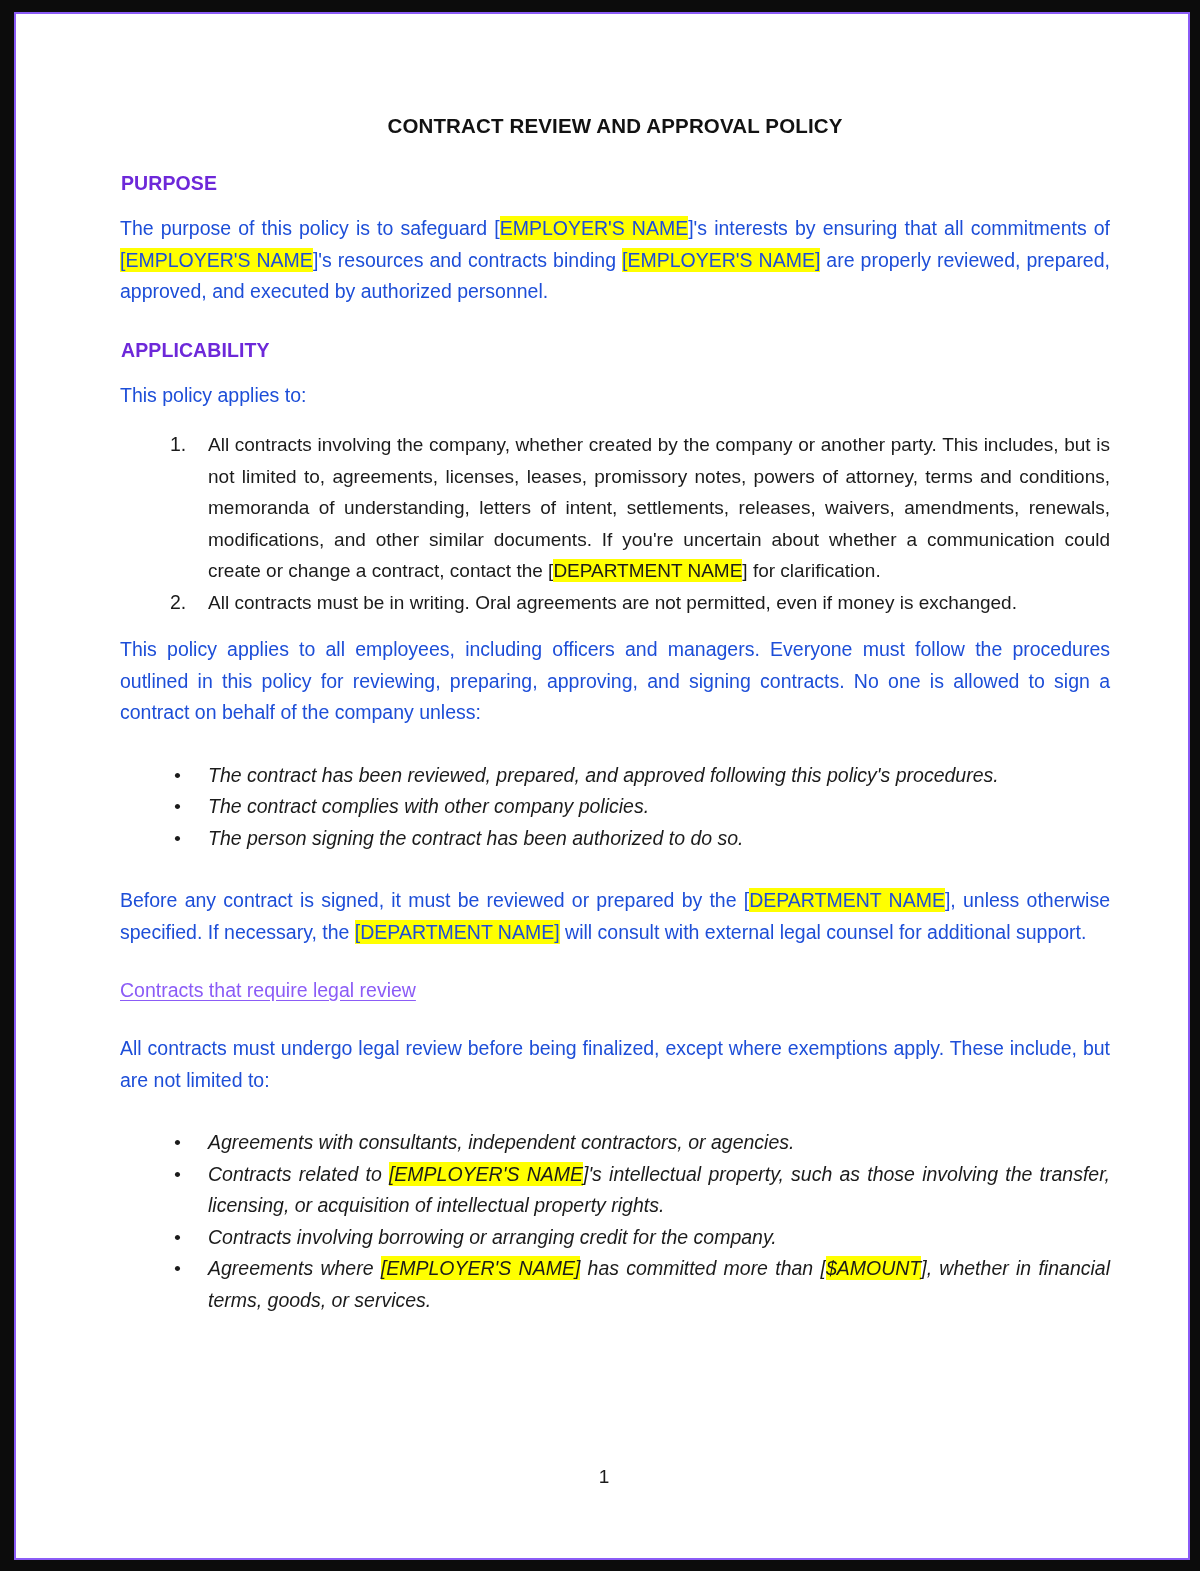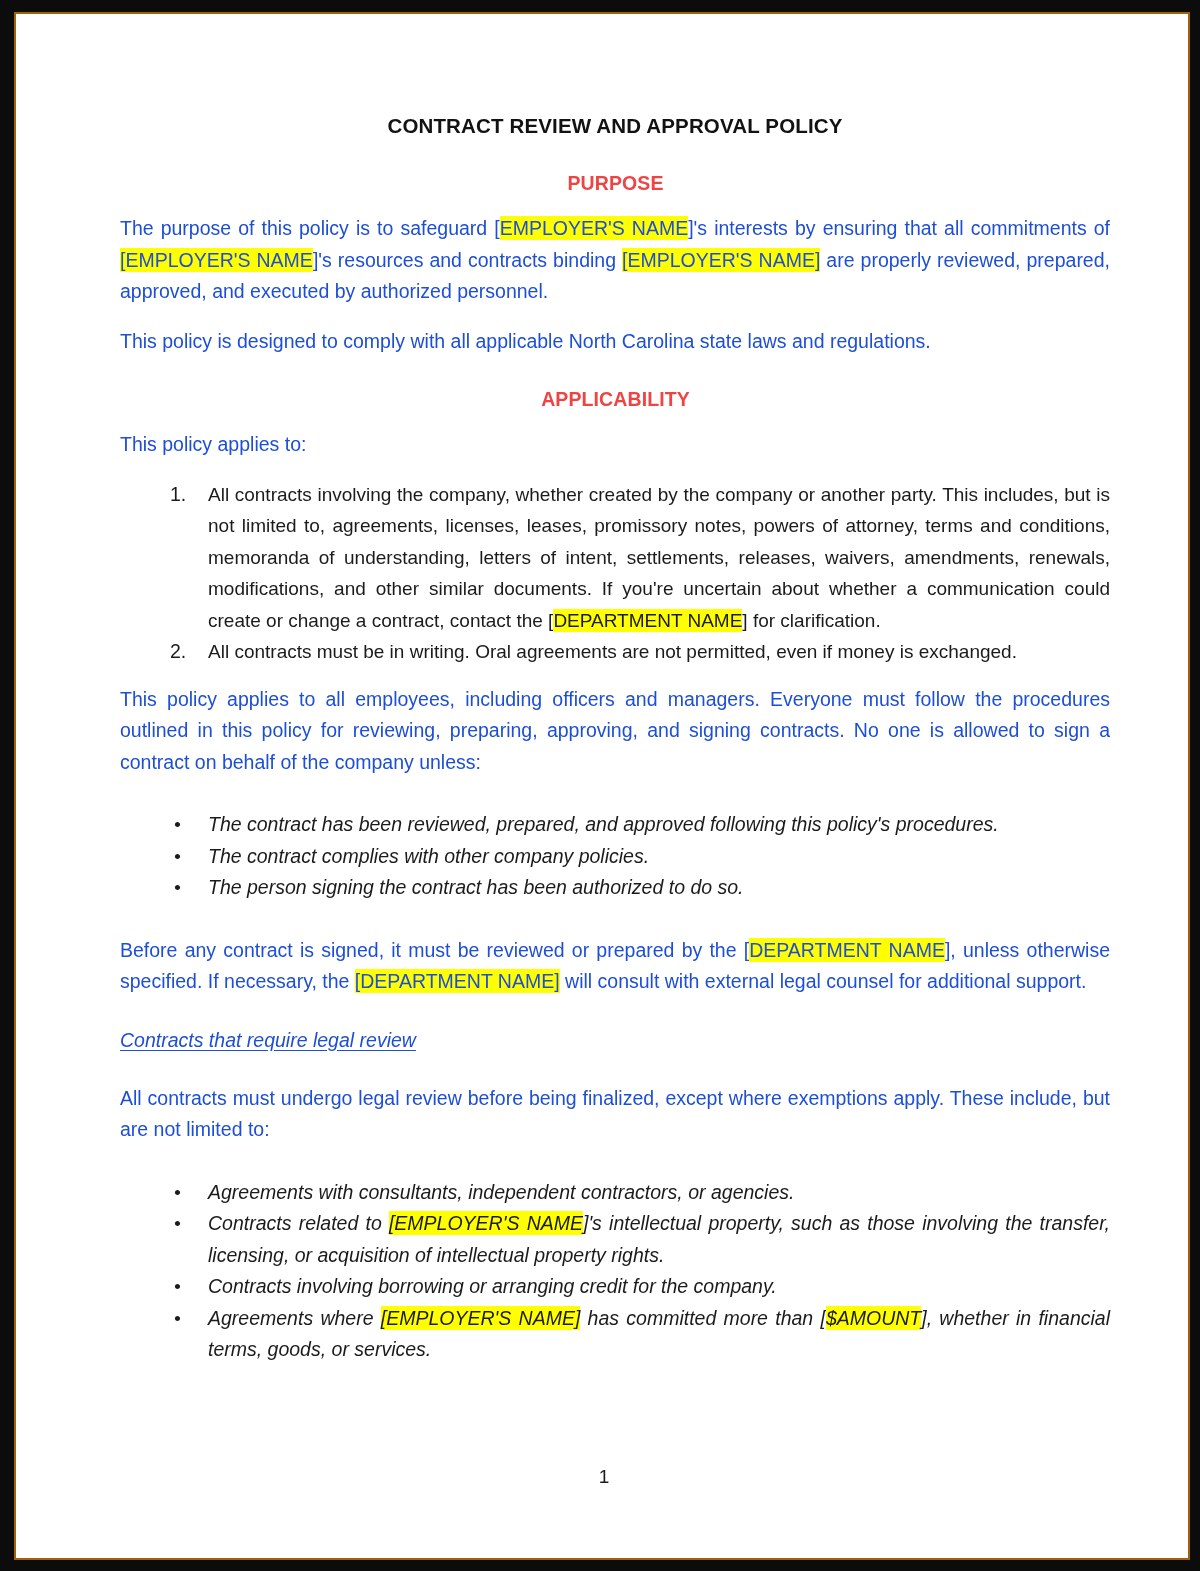--- a/index.html
+++ b/index.html
@@ -28,21 +28,21 @@
     border-bottom: 11px solid #0c0c0c;
     overflow: hidden;
   }
 
   .page-inner {
     position: relative;
     width: 100%;
     height: 100%;
     background: #ffffff;
     box-sizing: border-box;
-    border: 2px solid #a16207;
+    border: 2px solid #8b5cf6;
   }
 
   .sheet {
     position: absolute;
     left: 0;
     top: 0;
     width: 1176px;
     height: 1548px;
     padding: 100px 82px 0 104px;
     box-sizing: border-box;
@@ -56,32 +56,30 @@
     letter-spacing: 0.15px;
     margin: 0 0 34px 0;
     color: #121212;
   }
 
   .section-heading {
     font-weight: bold;
     font-size: 19.5px;
     margin: 0 0 18px 0;
     padding-left: 1px;
-    color: #ef4444;
+    color: #6d28d9;
     letter-spacing: 0.1px;
-    text-align: center;
   }
 
   .sub-heading {
     font-size: 19.5px;
     text-decoration: underline;
     text-underline-offset: 3px;
     margin: 0 0 18px 0;
-    color: #1d4ed8;
-    font-style: italic;
+    color: #8b5cf6;
   }
 
   p.body-text {
     font-size: 19.5px;
     line-height: 31.5px;
     text-align: justify;
     text-justify: inter-word;
     margin: 0 0 18px 0;
     color: #1d4ed8;
   }
@@ -170,21 +168,20 @@
 <div class="page-frame">
   <div class="page-inner">
     <div class="sheet">
 
       <div class="doc-title">CONTRACT REVIEW AND APPROVAL POLICY</div>
 
       <div class="section-heading">PURPOSE</div>
 
       <p class="body-text"><span>The purpose of this policy is to safeguard </span><span>[</span><span class="hl">EMPLOYER'S NAME</span><span>]'s interests by ensuring that all commitments of </span><span class="hl">[EMPLOYER'S NAME</span><span>]'s resources and contracts binding </span><span class="hl">[EMPLOYER'S NAME]</span><span> are properly reviewed, prepared, approved, and executed by authorized personnel.</span></p>
 
-      <p class="body-text left">This policy is designed to comply with all applicable North Carolina state laws and regulations.</p>
 
       <div class="spacer-sm"></div>
 
       <div class="section-heading">APPLICABILITY</div>
 
       <p class="body-text left">This policy applies to:</p>
 
       <ol class="num-list">
         <li><span>All contracts involving the company, whether created by the company or another party. This includes, but is not limited to, agreements, licenses, leases, promissory notes, powers of attorney, terms and conditions, memoranda of understanding, letters of intent, settlements, releases, waivers, amendments, renewals, modifications, and other similar documents. If you're uncertain about whether a communication could create or change a contract, contact the </span><span>[</span><span class="hl">DEPARTMENT NAME</span><span>] for clarification.</span></li>
         <li class="last-line">All contracts must be in writing. Oral agreements are not permitted, even if money is exchanged.</li>

